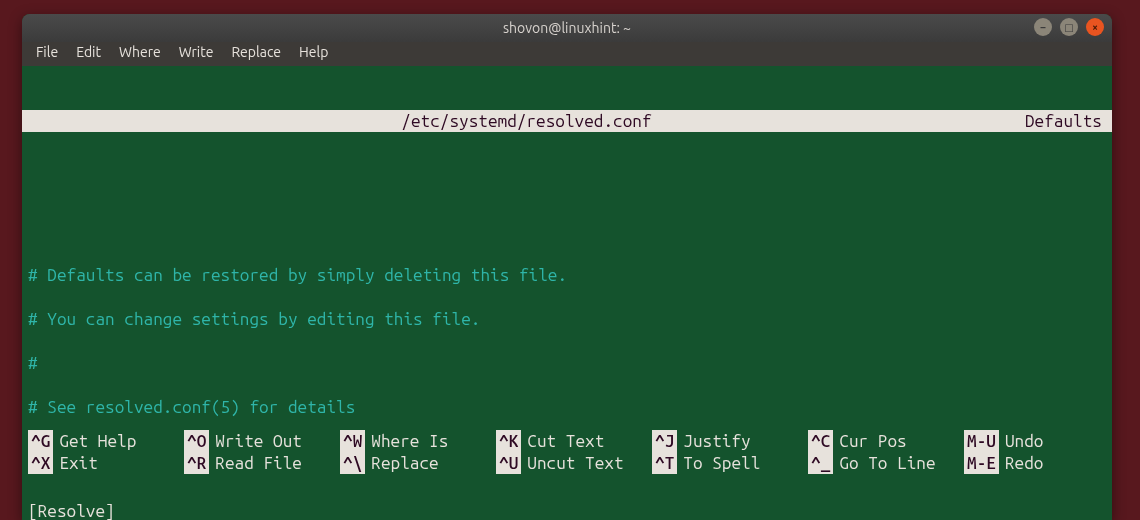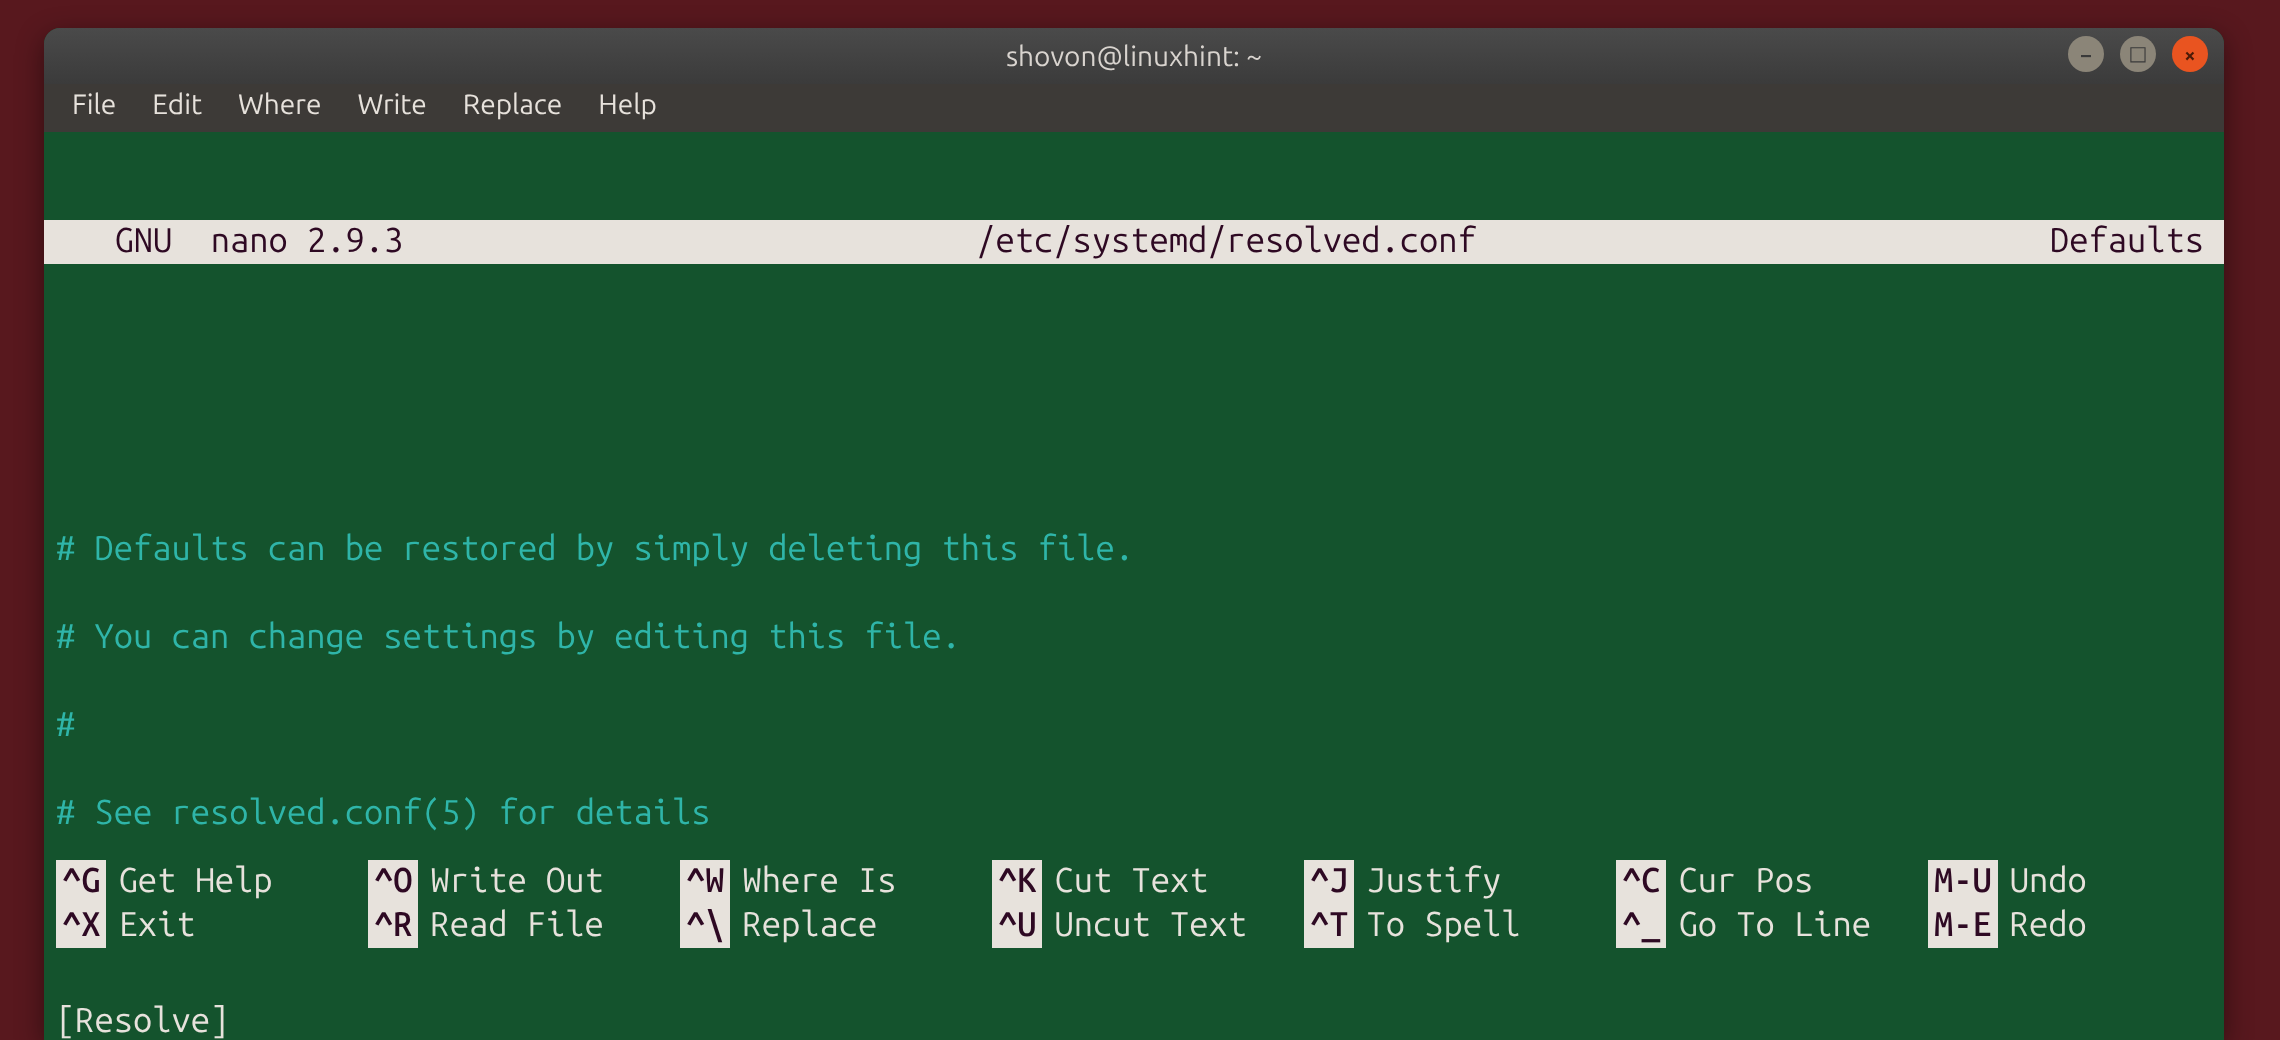--- a/index.html
+++ b/index.html
@@ -112,21 +112,20 @@
     <span class="mi">File</span>
     <span class="mi">Edit</span>
     <span class="mi">Where</span>
     <span class="mi">Write</span>
     <span class="mi">Replace</span>
     <span class="mi">Help</span>
   </div>
 
   <div class="term">
     <div class="nano-header">
-      <span class="left">  GNU  nano 2.9.3</span>
       <span class="center">/etc/systemd/resolved.conf</span>
       <span class="right">Defaults</span>
     </div>
 
     <div class="content">
 <div>&nbsp;</div>
 <div class="comment"># Defaults can be restored by simply deleting this file.</div>
 <div class="comment"># You can change settings by editing this file.</div>
 <div class="comment">#</div>
 <div class="comment"># See resolved.conf(5) for details</div>

